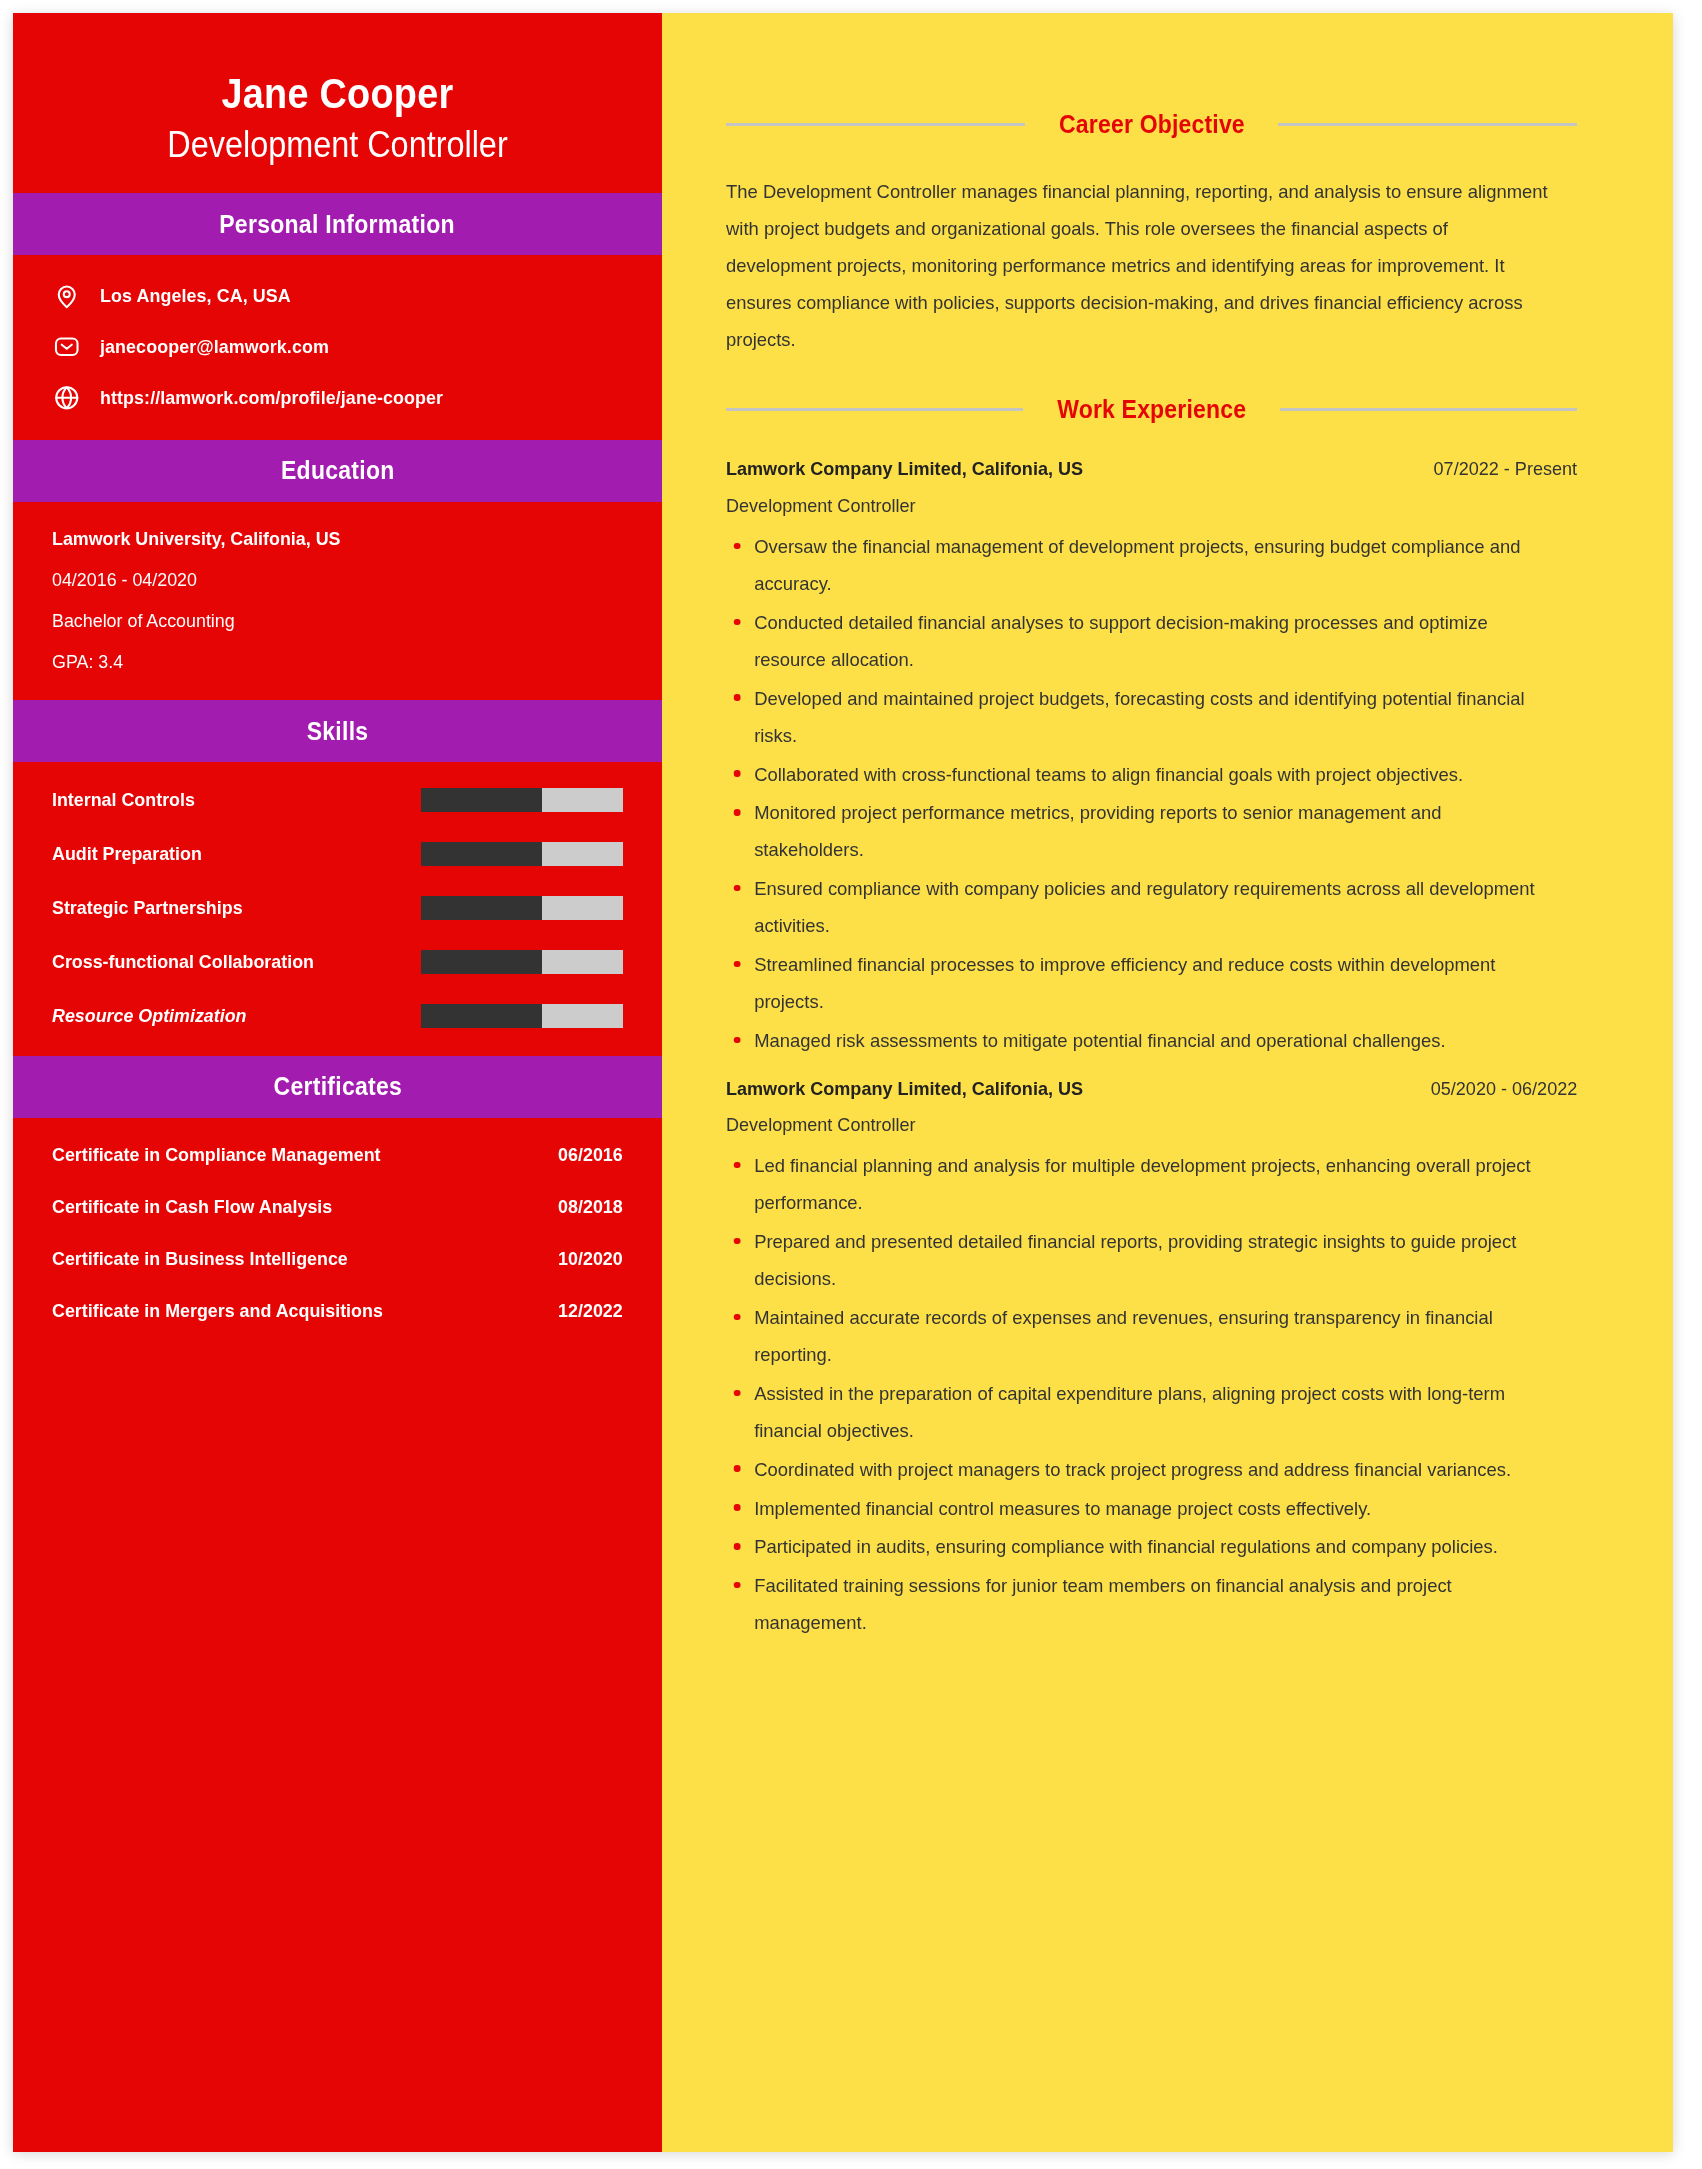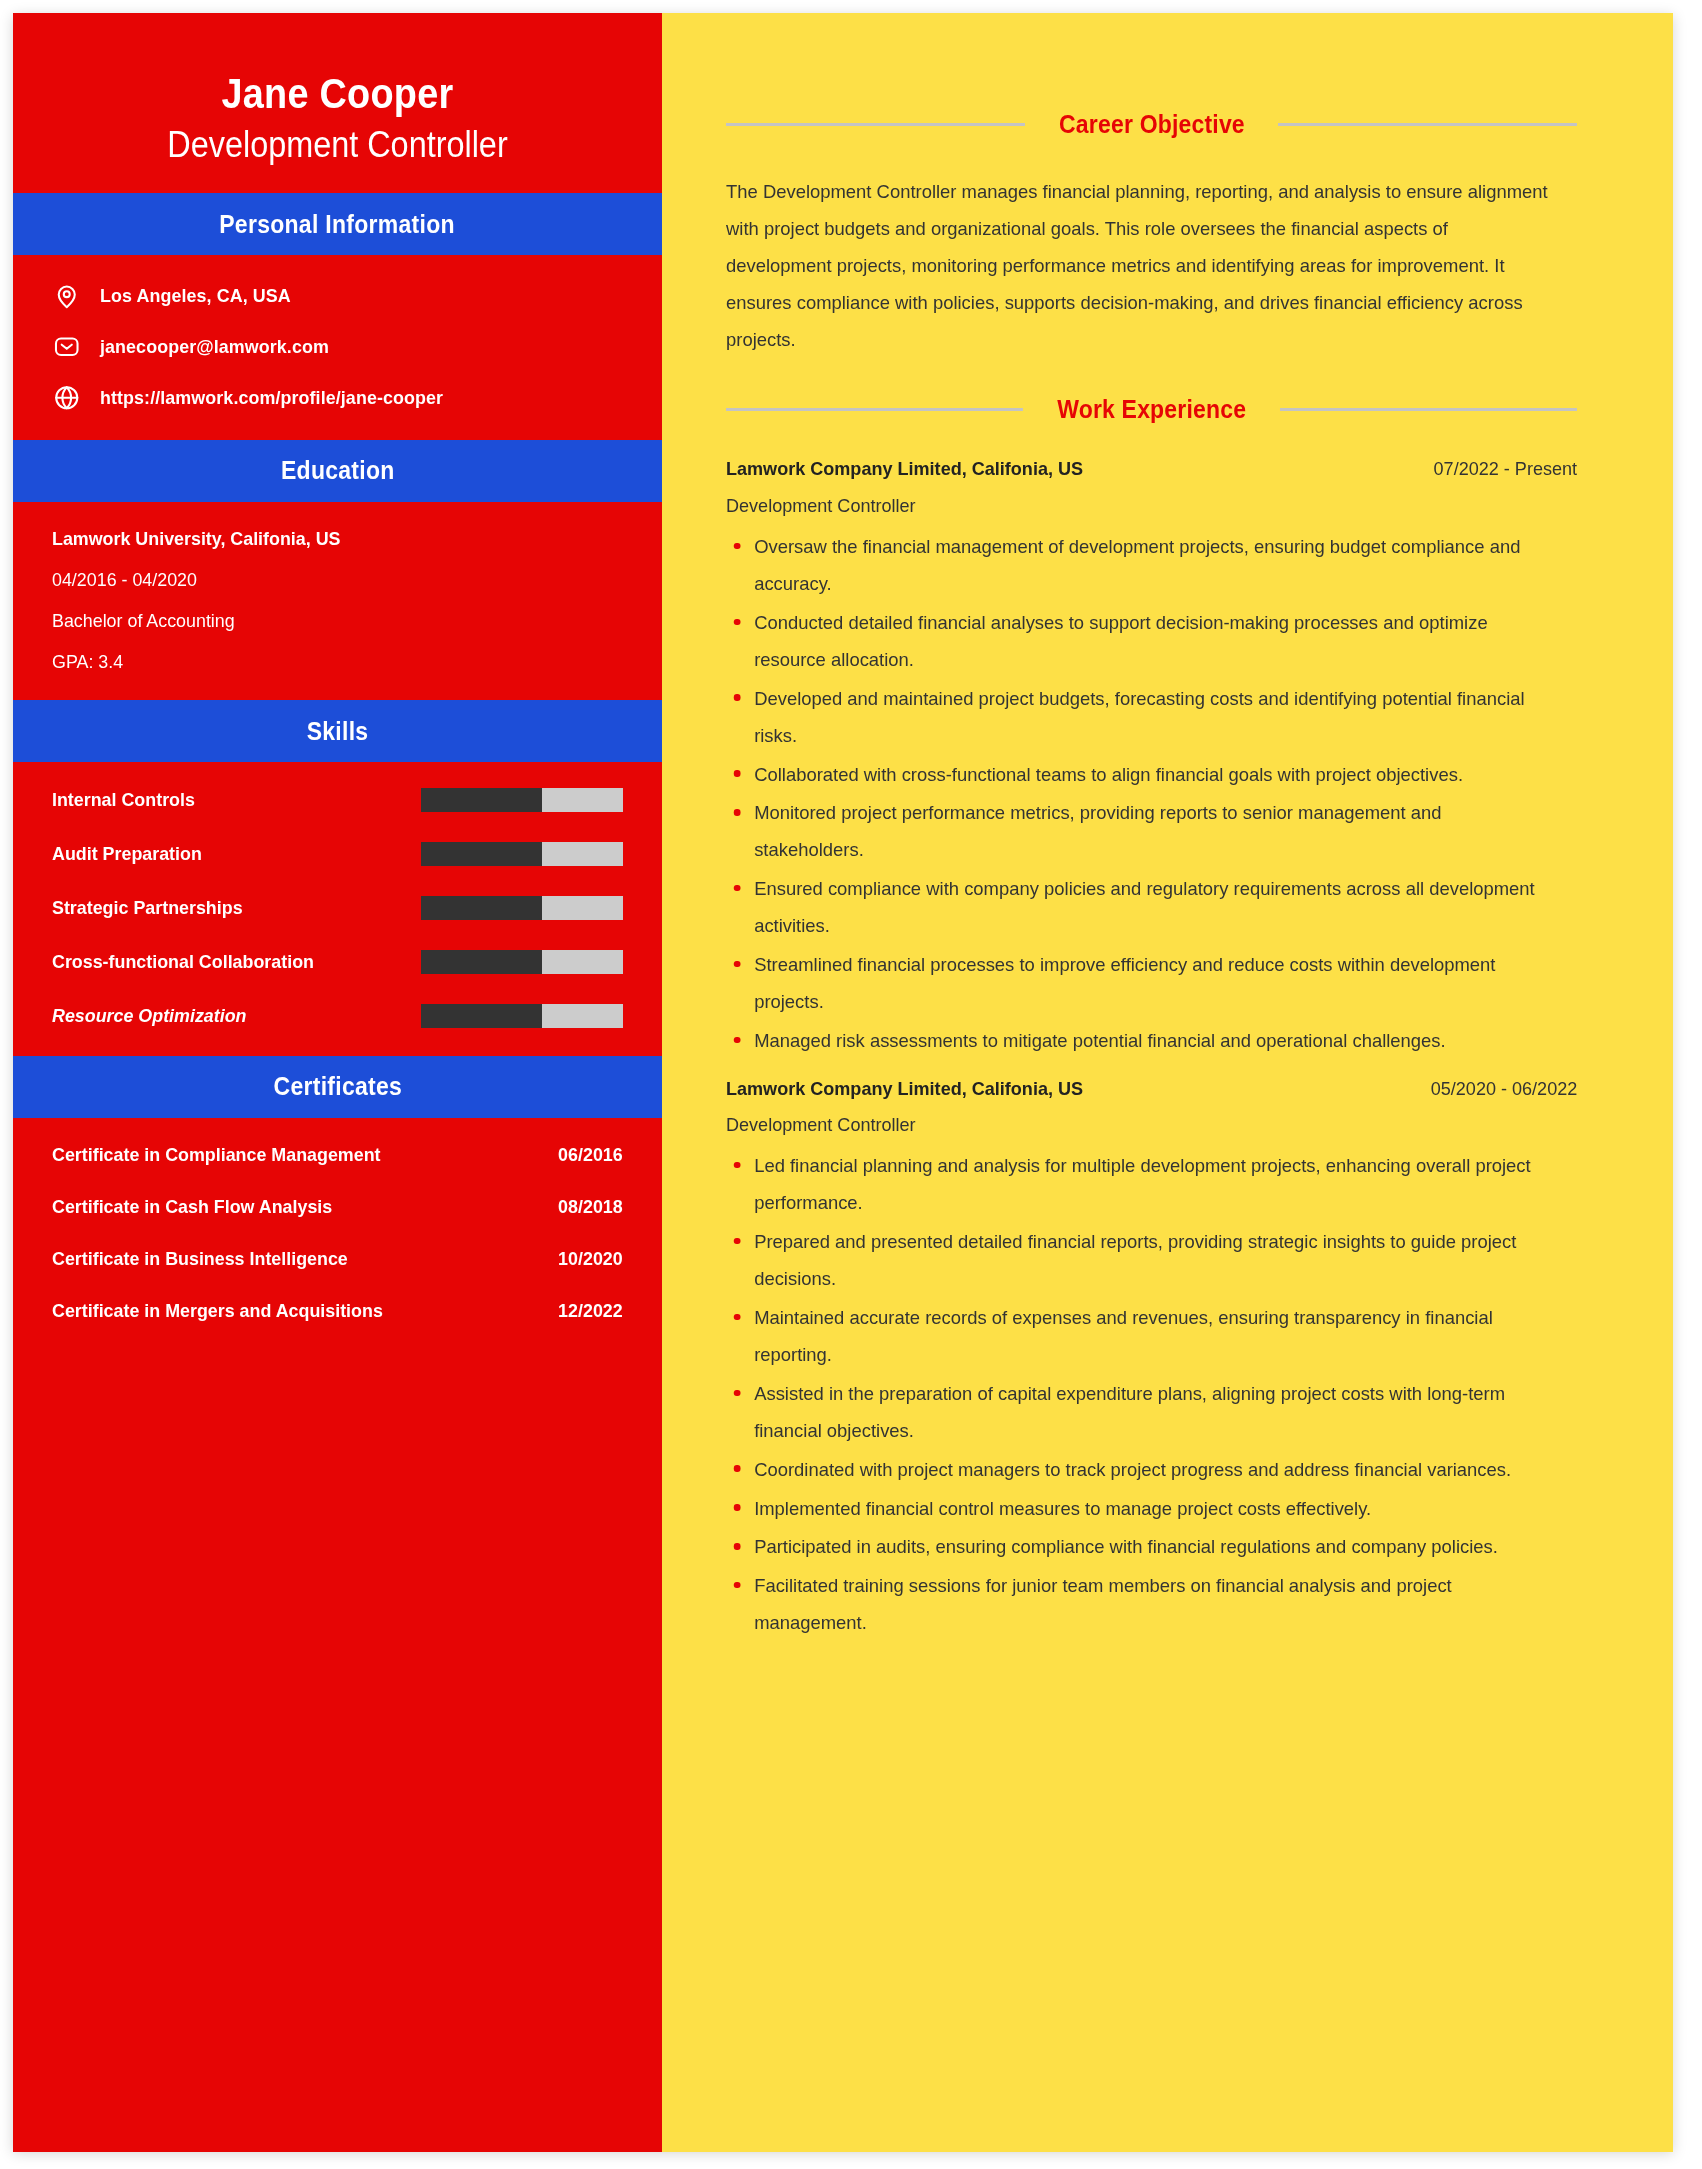--- a/index.html
+++ b/index.html
@@ -54,21 +54,21 @@
     font-size:36px;
     font-weight:400;
     line-height:1.2;
     margin-top:5.5px;
     transform:scaleX(0.90);
     transform-origin:center;
     white-space:nowrap;
   }
 
   .sec-band {
-    background:#1d4ed8;
+    background:#a21caf;
     height:62px;
     display:flex;
     align-items:center;
     justify-content:center;
     text-align:center;
   }
   .sec-band-title {
     font-size:25px;
     font-weight:700;
     color:#ffffff;

